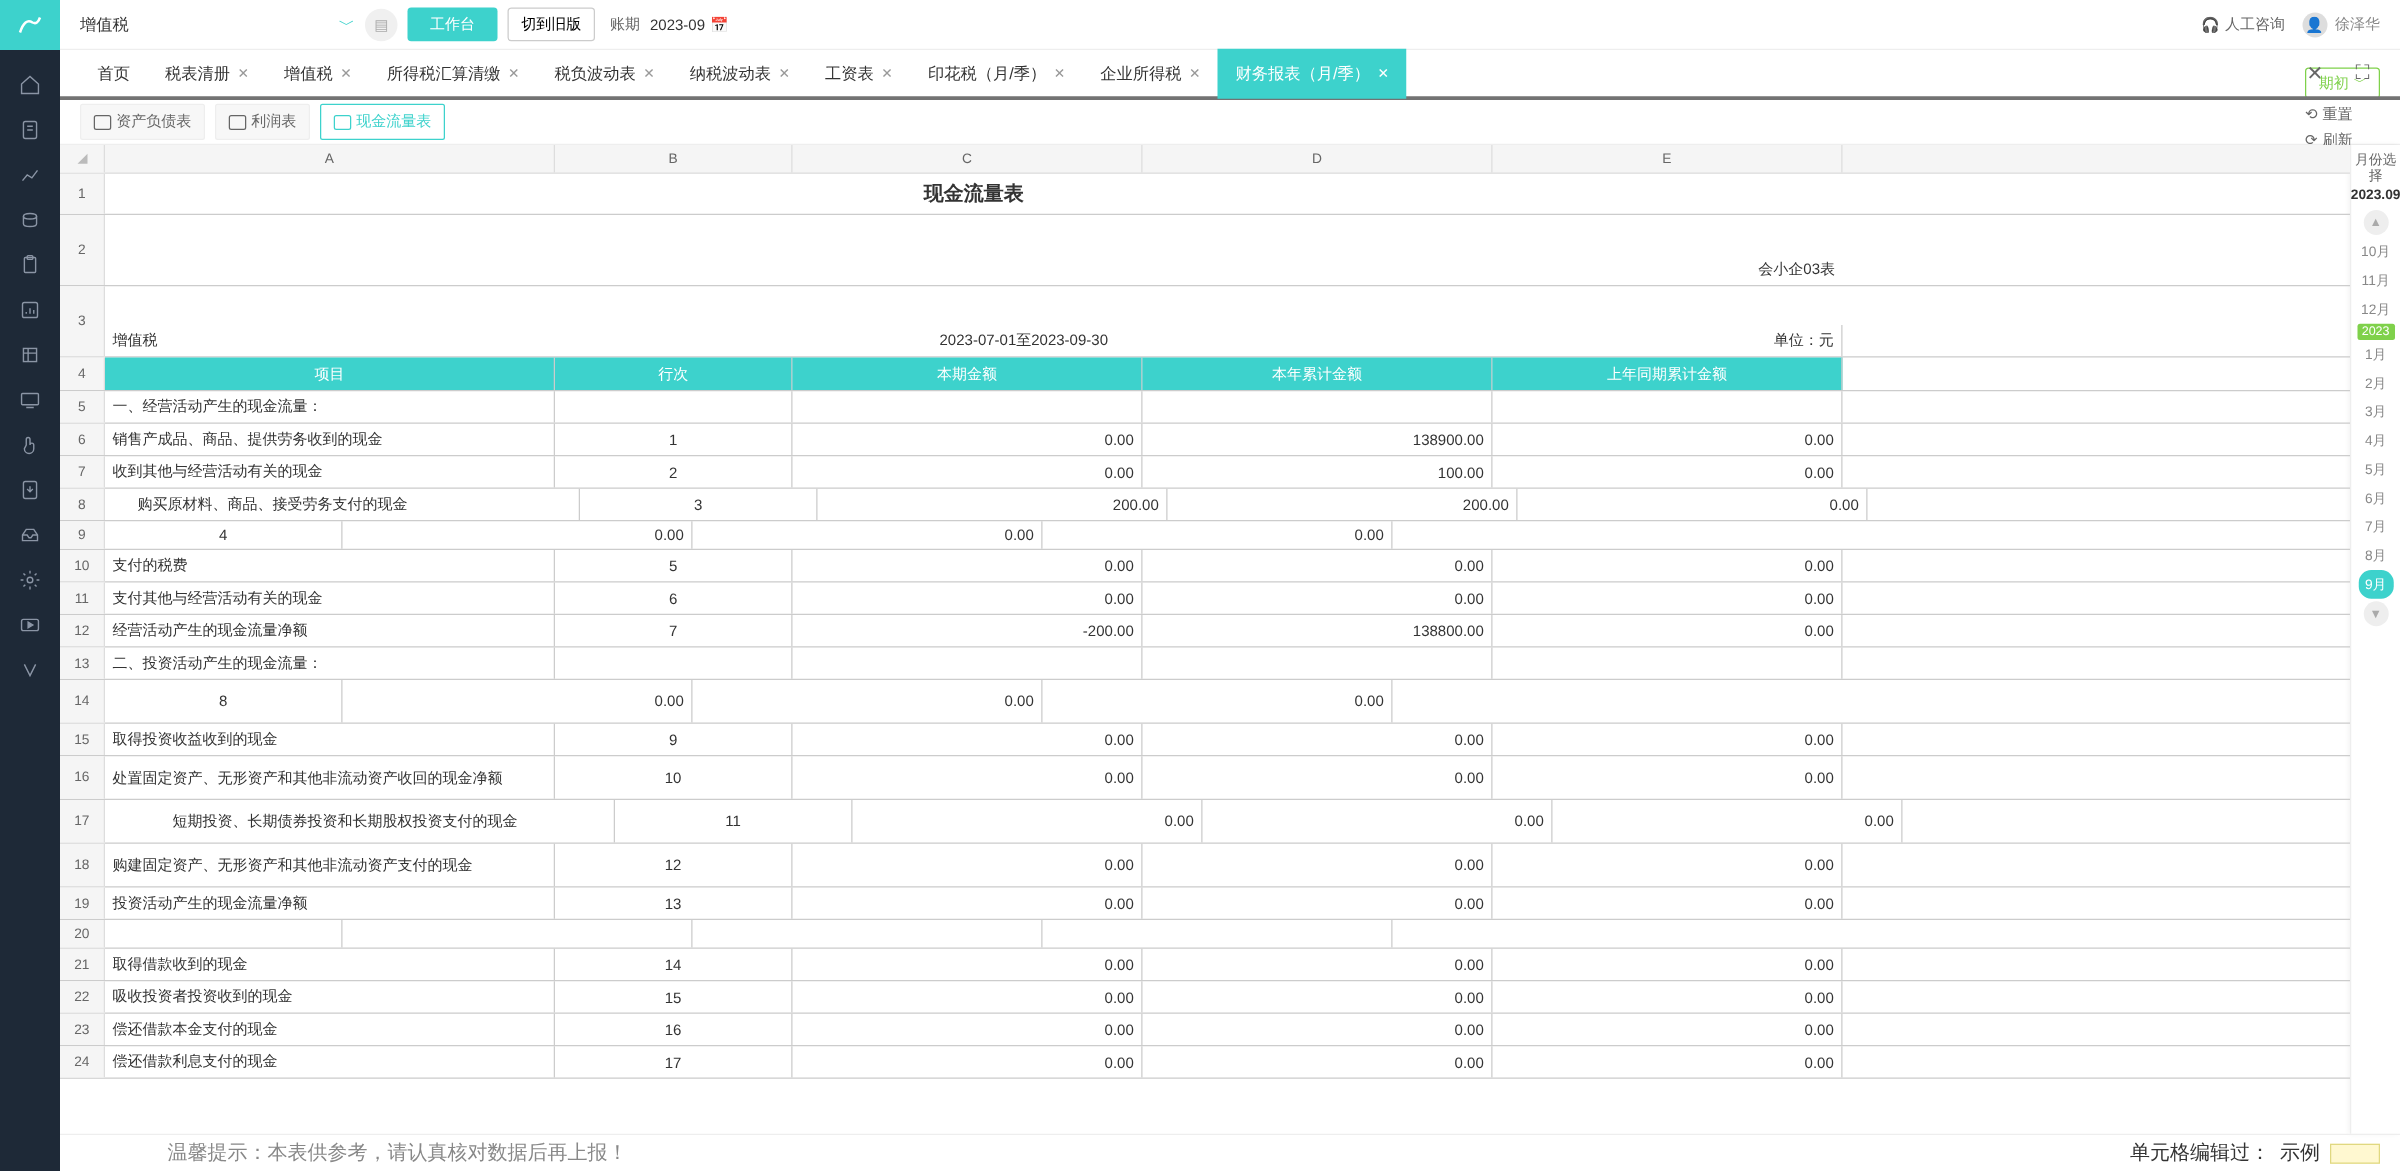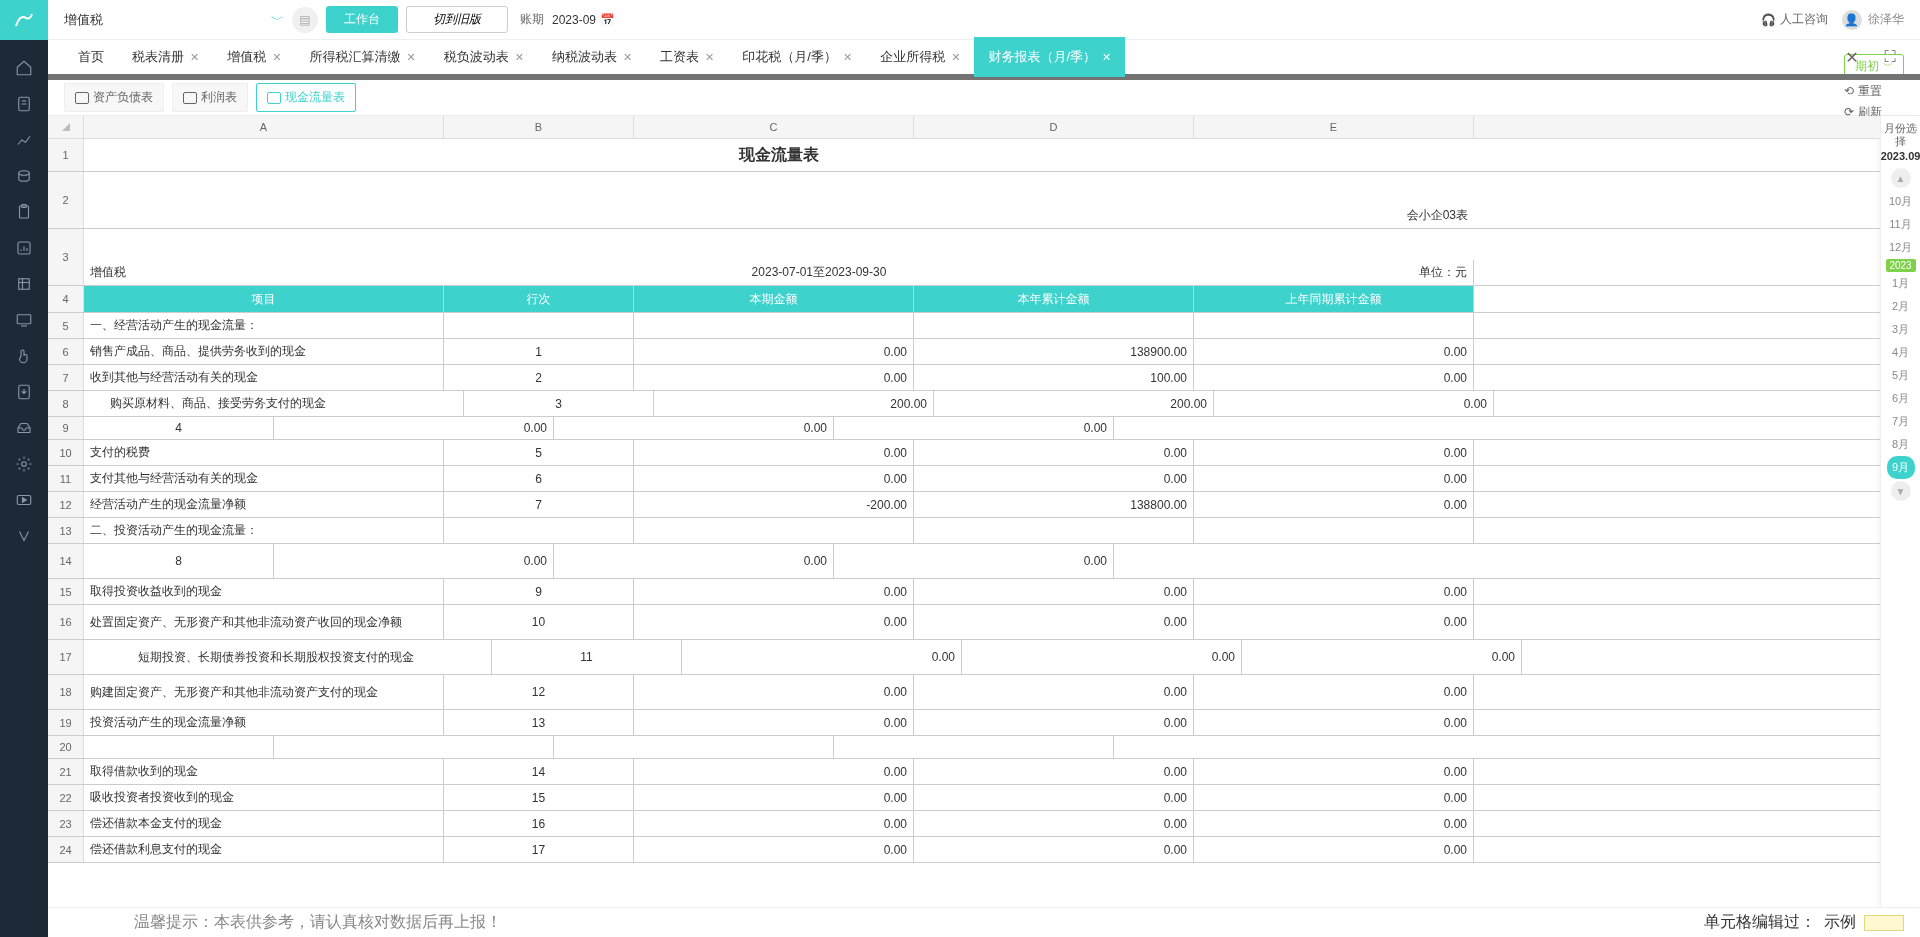--- a/index.html
+++ b/index.html
@@ -10,29 +10,29 @@
 .logo svg { width: 24px; height: 24px; fill: #fff; }
 .nav-icon { width: 48px; height: 36px; display: flex; align-items: center; justify-content: center; cursor: pointer; }
 .nav-icon svg { width: 18px; height: 18px; fill: none; stroke: #8b95a5; stroke-width: 1.5; }
 .main { flex: 1; display: flex; flex-direction: column; min-width: 0; }
 .topbar { height: 40px; display: flex; align-items: center; padding: 0 16px; border-bottom: 1px solid #eee; }
 .company-select { display: flex; align-items: center; gap: 8px; width: 220px; cursor: pointer; }
 .company-select span { font-size: 13px; }
 .chevron { color: #3dd2cc; font-size: 14px; }
 .circle-btn { width: 26px; height: 26px; border-radius: 50%; background: #f0f0f0; display: flex; align-items: center; justify-content: center; margin: 0 8px; cursor: pointer; color: #aaa; }
 .btn-primary { background: #3dd2cc; color: #fff; border: none; padding: 5px 18px; border-radius: 3px; cursor: pointer; font-size: 12px; margin-right: 8px; }
-.btn-outline { background: #fff; border: 1px solid #ccc; padding: 4px 26px; border-radius: 3px; cursor: pointer; font-size: 12px; margin-right: 12px; font-style: italic; }
+.btn-outline { background: #fff; border: 1px solid #ccc; padding: 4px 10px; border-radius: 3px; cursor: pointer; font-size: 12px; margin-right: 12px; }
 .period-label { color: #666; margin-right: 8px; }
 .period-value { color: #333; margin-right: 4px; }
 .cal-icon { color: #3dd2cc; cursor: pointer; }
 .topbar-right { margin-left: auto; display: flex; align-items: center; gap: 14px; }
 .support { display: flex; align-items: center; gap: 4px; color: #666; cursor: pointer; }
 .user { display: flex; align-items: center; gap: 6px; color: #888; cursor: pointer; }
 .avatar { width: 20px; height: 20px; border-radius: 50%; background: #ddd; display: flex; align-items: center; justify-content: center; }
-.tabs { height: 40px; display: flex; align-items: center; padding: 0 16px; border-bottom: 6px solid #737373; position: relative; }
+.tabs { height: 40px; display: flex; align-items: center; padding: 0 16px; border-bottom: 3px solid #737373; position: relative; }
 .tab { padding: 0 14px; height: 40px; display: flex; align-items: center; gap: 6px; cursor: pointer; font-size: 13px; color: #333; }
 .tab.active { background: #3dd2cc; color: #fff; }
 .tab .close { font-size: 11px; color: #999; cursor: pointer; }
 .tab.active .close { color: #fff; }
 .tabs-right { margin-left: auto; display: flex; align-items: center; gap: 10px; }
 .icon-btn { width: 28px; height: 28px; display: flex; align-items: center; justify-content: center; cursor: pointer; color: #666; font-size: 16px; }
 .subtabs { height: 36px; display: flex; align-items: center; padding: 0 16px; gap: 8px; border-bottom: 1px solid #eee; }
 .subtab { padding: 5px 10px; display: flex; align-items: center; gap: 4px; cursor: pointer; font-size: 12px; color: #666; background: #f7f7f7; border: 1px solid #eee; border-radius: 2px; }
 .subtab.active { color: #3dd2cc; background: #fff; border-color: #3dd2cc; }
 .subtab-icon { width: 14px; height: 12px; display: inline-block; border: 1px solid currentColor; border-radius: 2px; position: relative; }

